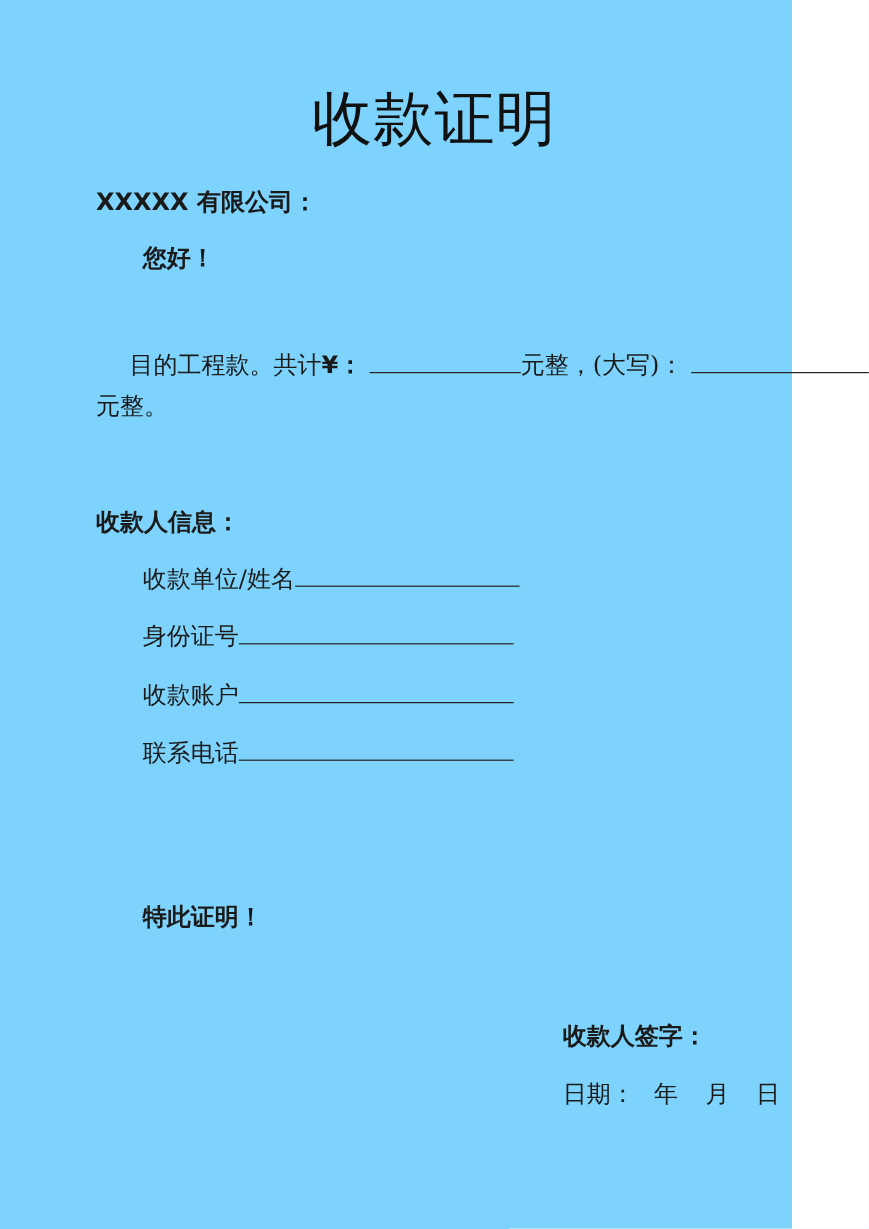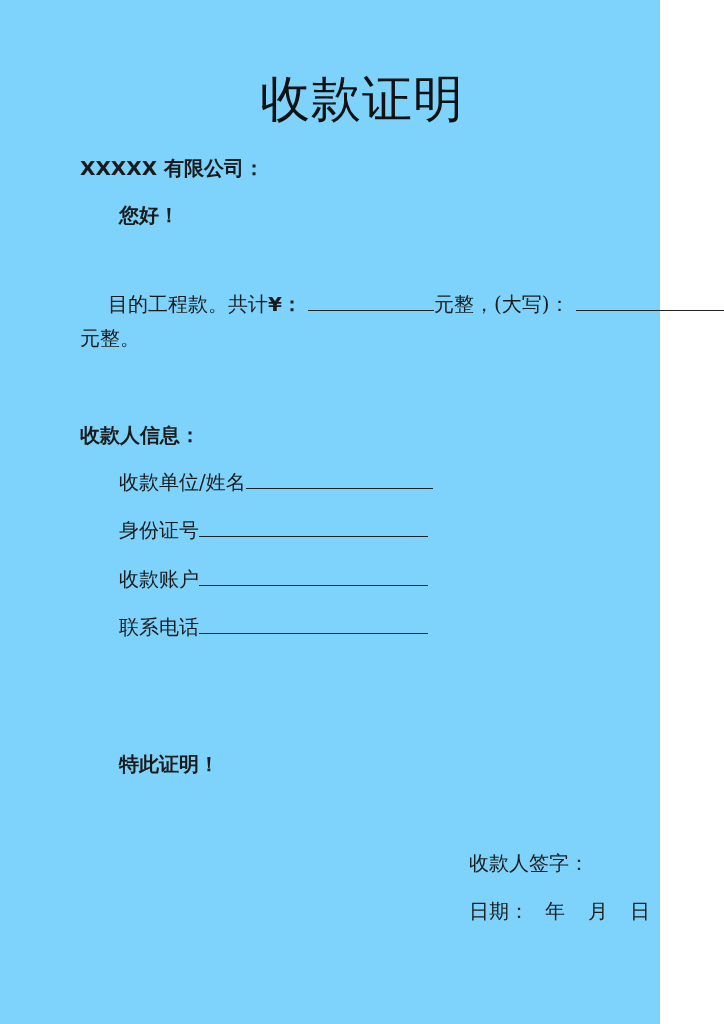--- a/index.html
+++ b/index.html
@@ -45,21 +45,21 @@
   <div class="abs txt" style="left:119px; top:569px;">
     <span>收款账户</span><span class="field-line" style="width:229px;"></span>
   </div>
 
   <div class="abs txt" style="left:119px; top:617px;">
     <span>联系电话</span><span class="field-line" style="width:229px;"></span>
   </div>
 
   <div class="abs txt bold" style="left:119px; top:722px;margin-top:32px;">特此证明！</div>
 
-  <div class="abs txt" style="left:469px; top:853px;">收款人签字：</div>
+  <div class="abs txt" style="left:469px; top:853px;font-weight:bold;">收款人签字：</div>
 
   <div class="abs txt" style="left:469px; top:901px;">
     <span>日期：</span>
   </div>
   <div class="abs txt" style="left:545px; top:901px;">年</div>
   <div class="abs txt" style="left:588px; top:901px;">月</div>
   <div class="abs txt" style="left:630px; top:901px;">日</div>
 
 </div>
 

